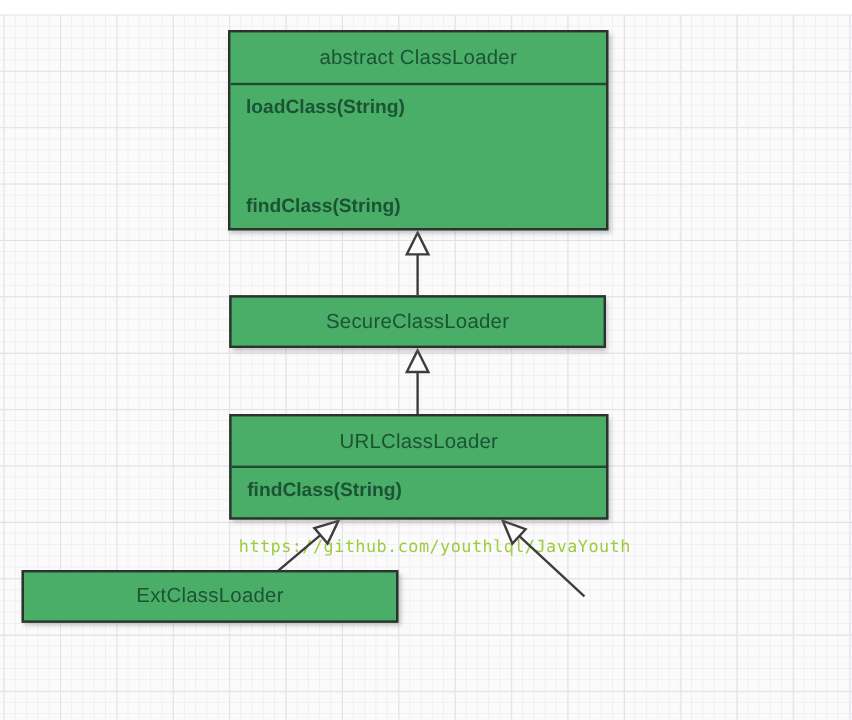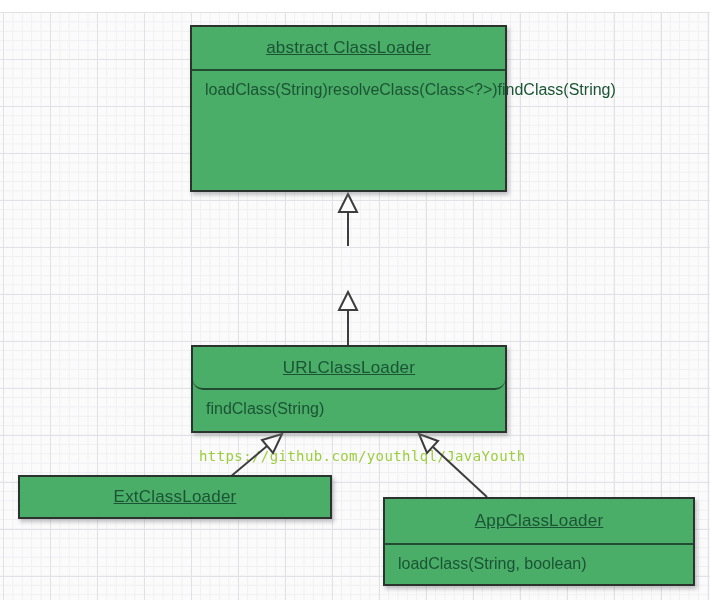--- a/index.html
+++ b/index.html
@@ -39,44 +39,45 @@
     color: #1b5434;
   }
   .uml-title {
     display: flex;
     align-items: center;
     justify-content: center;
     font-size: 17px;
     letter-spacing: 0.2px;
     color: #1b5434;
     height: 100%;
-    text-decoration: underline;
   }
   .uml-box.compartmented .uml-title {
     border-bottom: 2px solid #234b32;
   }
   .uml-methods {
     display: flex;
-    justify-content: flex-start;
+    flex-direction: column;
+    justify-content: space-between;
     padding: 6px 0 6px 13px;
     box-sizing: border-box;
+    font-weight: bold;
   }
   .uml-method {
     font-size: 16px;
     line-height: 26px;
     color: #1b5434;
     white-space: nowrap;
   }
   
   #box-classloader        { left: 190px; top: 25px;  width: 317px; height: 167px; }
   #box-classloader .uml-title   { height: 42px; }
   #box-classloader .uml-methods { height: 121px; }
   #box-secureclassloader  { left: 191px; top: 246px; width: 314px; height: 44px; }
   #box-urlclassloader     { left: 191px; top: 345px; width: 316px; height: 88px; }
-  #box-urlclassloader .uml-title   { height: 41px; border-radius: 10px; }
+  #box-urlclassloader .uml-title   { height: 41px; }
   #box-urlclassloader .uml-methods { height: 43px; }
   #box-extclassloader     { left: 18px;  top: 475px; width: 314px; height: 44px; }
   #box-appclassloader     { left: 383px; top: 497px; width: 312px; height: 89px; }
   #box-appclassloader .uml-title   { height: 44px; }
   #box-appclassloader .uml-methods { height: 41px; }
 
   .watermark {
     position: absolute;
     left: 199px;
     top: 448px;
@@ -123,36 +124,32 @@
     <g>
       <line x1="487" y1="497" x2="433" y2="447" stroke="#3d3d3d" stroke-width="2"></line>
       <polygon points="419,434 438,441 427,453" fill="#fcfcfc" stroke="#3d3d3d" stroke-width="2" stroke-linejoin="miter"></polygon>
     </g>
   </svg>
 
   <div id="box-classloader" class="uml-box compartmented">
     <div class="uml-title">abstract ClassLoader</div>
     <div class="uml-methods">
       <div class="uml-method">loadClass(String)</div>
-      <div class="uml-method">resolveClass(Class&lt;?&gt;)</div>
       <div class="uml-method">findClass(String)</div>
     </div>
   </div>
 
+  <div id="box-secureclassloader" class="uml-box">
+    <div class="uml-title">SecureClassLoader</div>
+  </div>
 
   <div id="box-urlclassloader" class="uml-box compartmented">
     <div class="uml-title">URLClassLoader</div>
     <div class="uml-methods">
       <div class="uml-method">findClass(String)</div>
     </div>
   </div>
 
   <div id="box-extclassloader" class="uml-box">
     <div class="uml-title">ExtClassLoader</div>
   </div>
 
-  <div id="box-appclassloader" class="uml-box compartmented">
-    <div class="uml-title">AppClassLoader</div>
-    <div class="uml-methods">
-      <div class="uml-method">loadClass(String, boolean)</div>
-    </div>
-  </div>
 </div>
 
 </body></html>

